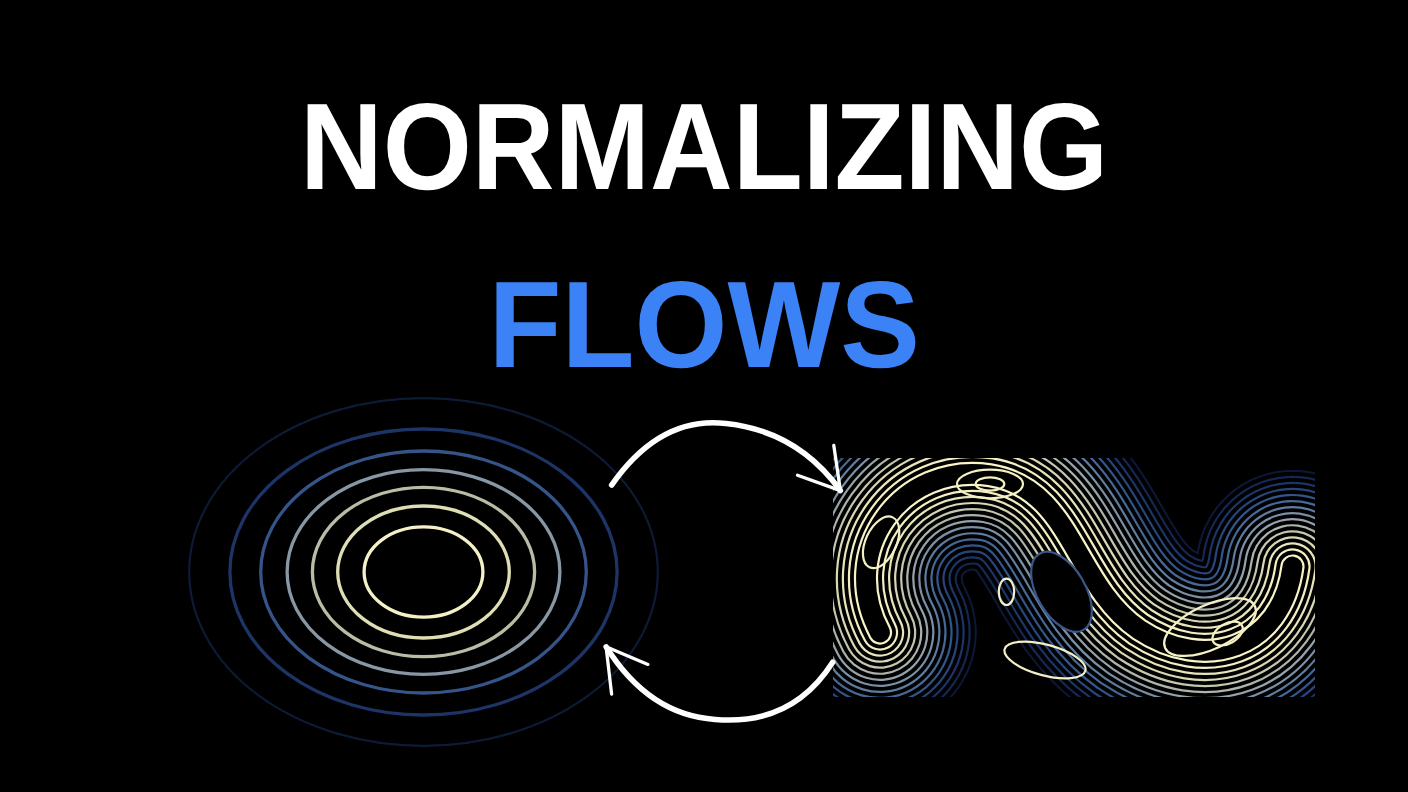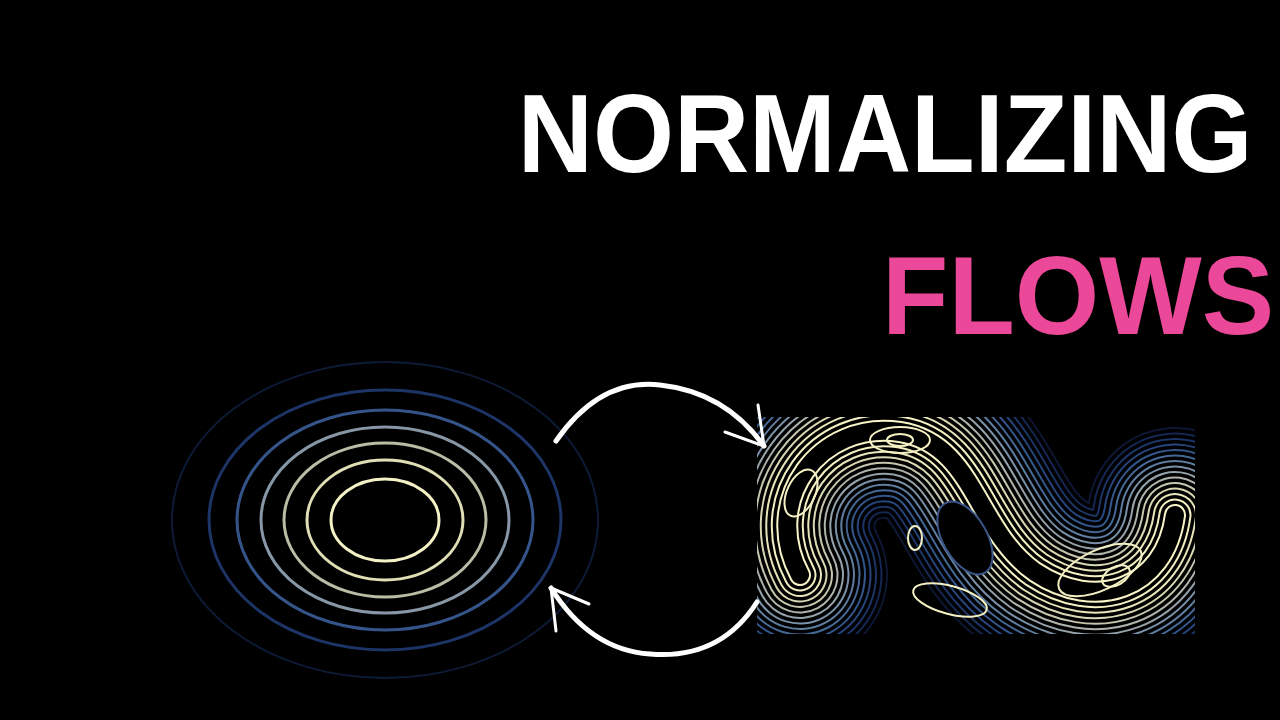--- a/index.html
+++ b/index.html
@@ -1,19 +1,19 @@
 <!DOCTYPE html>
 <html><head>
 <meta charset="utf-8">
 <style>
   html, body { margin:0; padding:0; background:#000; }
   body { width:1280px; height:720px; position:relative; overflow:hidden; font-family:"Liberation Sans", sans-serif; }
-  .title { position:absolute; left:0; width:1280px; text-align:right; font-weight:bold; letter-spacing:0; white-space:nowrap; line-height:1; }
+  .title { position:absolute; left:0; width:1280px; text-align:center; font-weight:bold; letter-spacing:0; white-space:nowrap; line-height:1; }
   .title-line1 { top:78px; font-size:112px; color:#ffffff; }
-  .title-line2 { top:240px; font-size:112px; color:#ec4899;text-decoration:underline; }
+  .title-line2 { top:240px; font-size:112px; color:#3b82f6;text-decoration:underline; }
   .title span { display:inline-block; transform-origin:center; }
   .title-line1 span { transform:scaleX(0.93); }
   .title-line2 span { transform:scaleX(0.97); }
   svg.art { position:absolute; left:0; top:0; }
 </style>
 </head>
 <body>
 
 <div class="title title-line1">
   <span>NORMALIZING</span>

